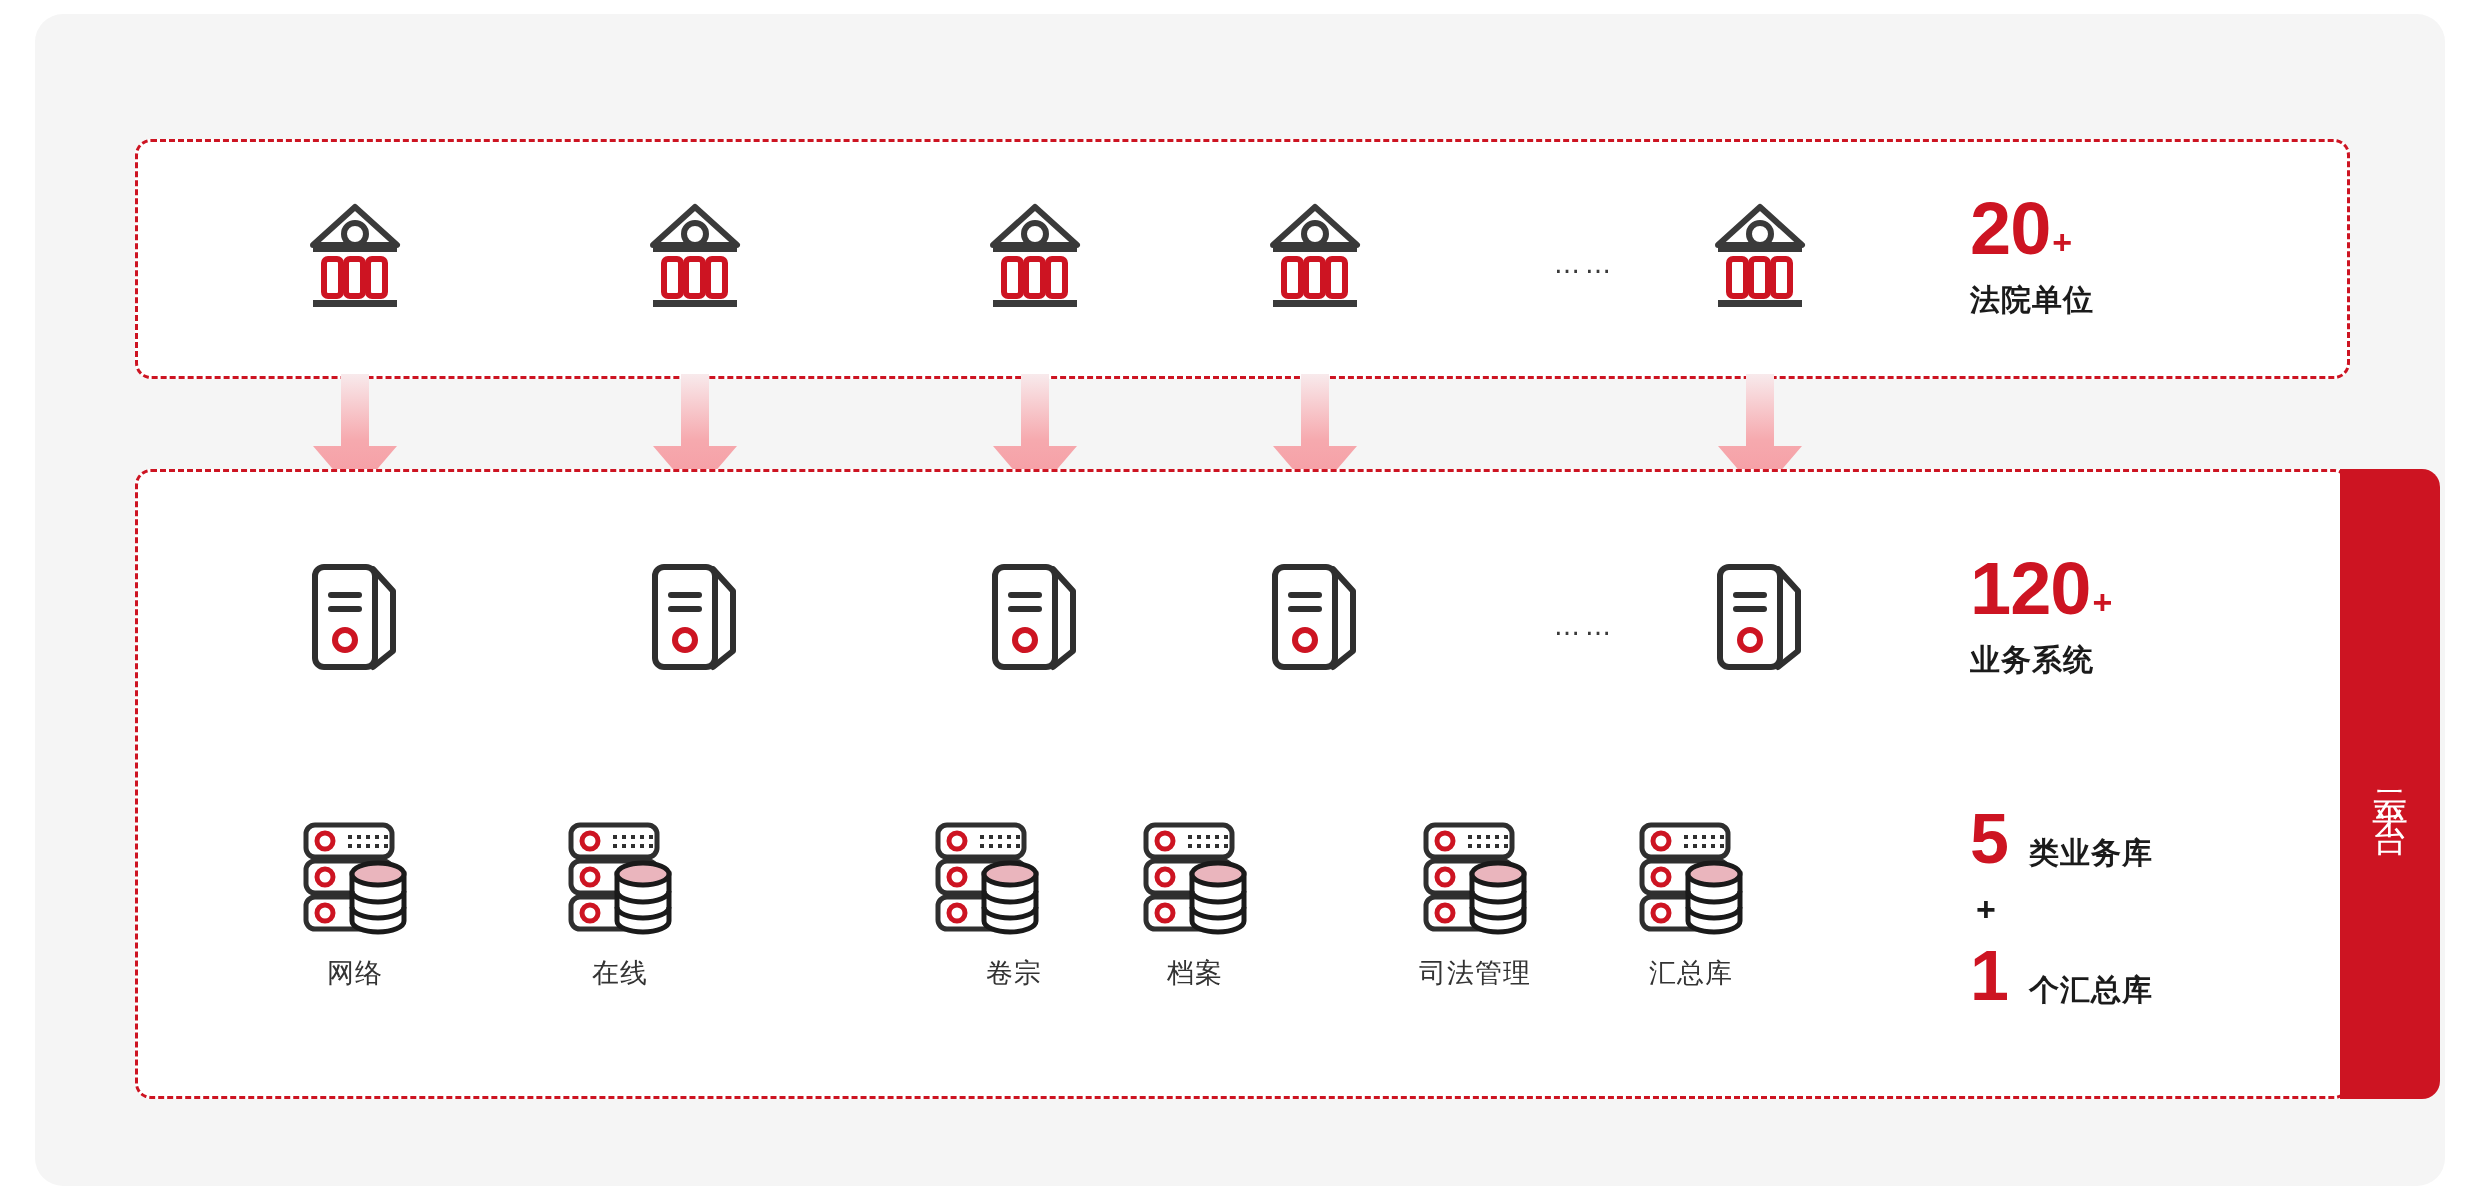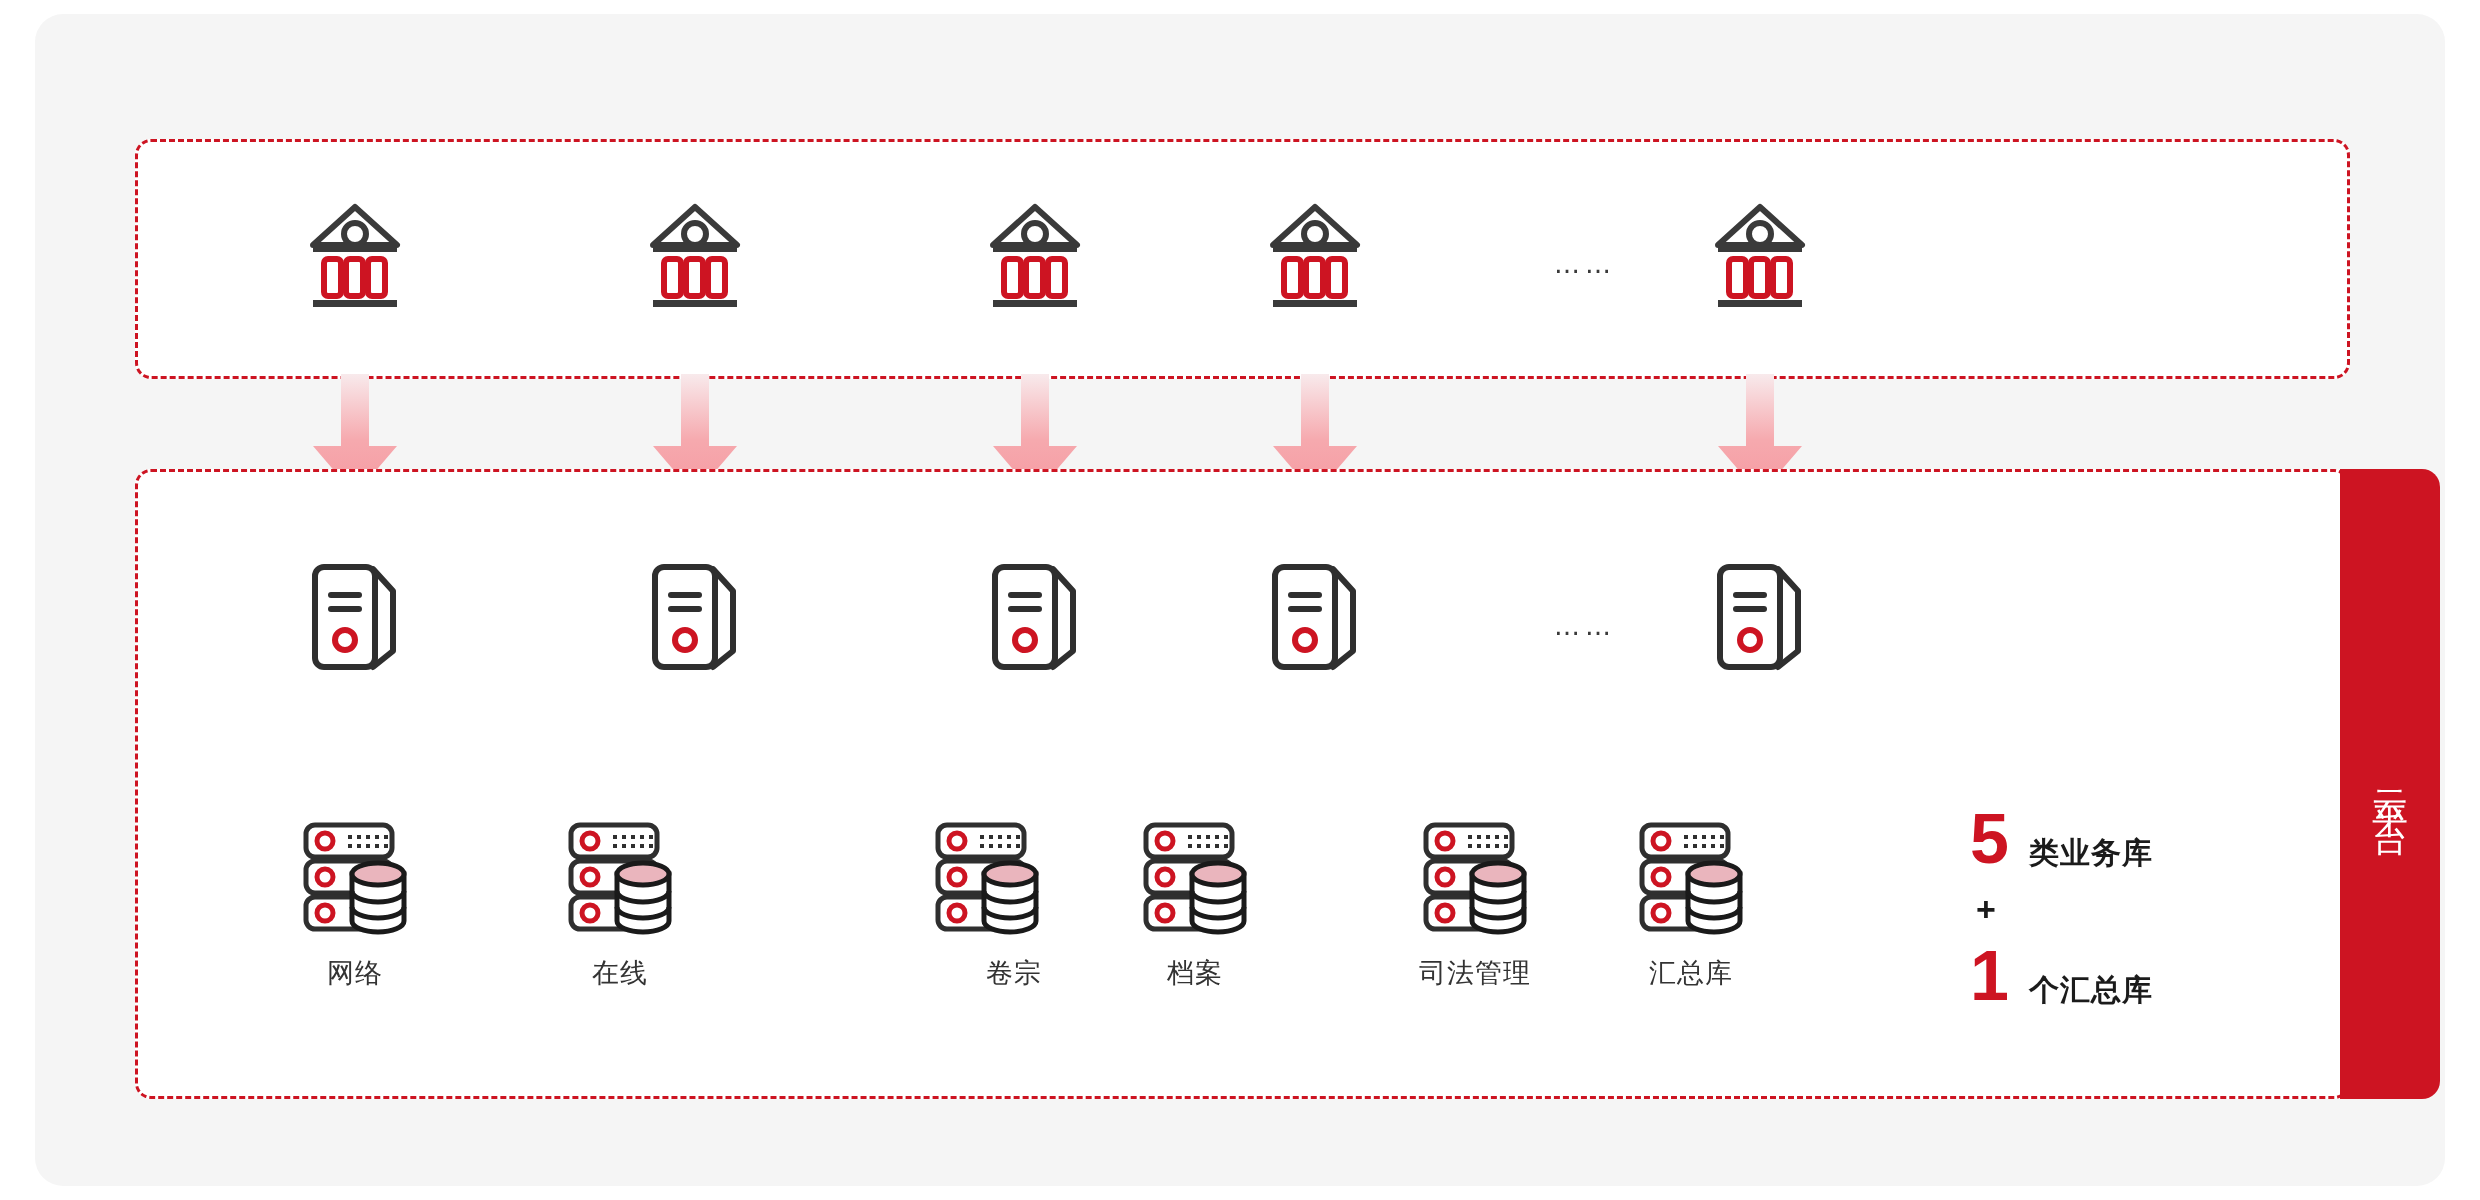--- a/index.html
+++ b/index.html
@@ -182,20 +182,24 @@
         <circle cx="50" cy="35" r="11" fill="none" stroke="#3a3a3a" stroke-width="6"></circle>
         <rect x="8" y="46" width="84" height="7" fill="#3a3a3a"></rect>
         <rect x="19" y="60" width="17" height="37" rx="4" fill="none" stroke="#cd1422" stroke-width="6"></rect>
         <rect x="41" y="60" width="17" height="37" rx="4" fill="none" stroke="#cd1422" stroke-width="6"></rect>
         <rect x="63" y="60" width="17" height="37" rx="4" fill="none" stroke="#cd1422" stroke-width="6"></rect>
         <rect x="8" y="101" width="84" height="7" fill="#3a3a3a"></rect>
       </svg>
     </div>
   </div>
 
+  <div class="stat" style="left:1935px;top:178px;">
+    <div><span class="big">20</span><span class="plus-sup">+</span></div>
+    <span class="sub">法院单位</span>
+  </div>
 
   <div class="row" id="row-arrows" style="top:360px;">
     <div class="arrow" style="left:220px;">
       <svg width="90" height="122" viewBox="0 0 90 122">
         <defs>
             <linearGradient id="ag1" x1="0" y1="0" x2="0" y2="1">
           <stop offset="0%" stop-color="#f8eaec"></stop>
               <stop offset="55%" stop-color="#f6a9ae"></stop>
               <stop offset="100%" stop-color="#f59aa1"></stop>
         </linearGradient>
@@ -272,20 +276,24 @@
       <svg width="96" height="115" viewBox="0 0 96 115">
         <path d="M66 10 L86 32 V92 L66 108 Z" fill="#ffffff" stroke="#2f2f2f" stroke-width="6" stroke-linejoin="round"></path>
         <rect x="8" y="8" width="60" height="100" rx="9" fill="#ffffff" stroke="#2f2f2f" stroke-width="6"></rect>
         <rect x="21" y="33" width="34" height="6" rx="3" fill="#2f2f2f"></rect>
         <rect x="21" y="47" width="34" height="6" rx="3" fill="#2f2f2f"></rect>
         <circle cx="38" cy="81" r="10" fill="none" stroke="#cd1422" stroke-width="6"></circle>
       </svg>
     </div>
   </div>
 
+  <div class="stat" style="left:1935px;top:538px;">
+    <div><span class="big">120</span><span class="plus-sup">+</span></div>
+    <span class="sub">业务系统</span>
+  </div>
 
   <div class="row" id="row-databases" style="top:805px;">
     <div class="cell" style="left:220px;">
       <svg width="110" height="118" viewBox="0 0 110 118">
         <rect x="6" y="6" width="86" height="32" rx="9" fill="#fff" stroke="#2f2f2f" stroke-width="5"></rect>
         <rect x="6" y="42" width="86" height="32" rx="9" fill="#fff" stroke="#2f2f2f" stroke-width="5"></rect>
         <rect x="6" y="78" width="86" height="32" rx="9" fill="#fff" stroke="#2f2f2f" stroke-width="5"></rect>
         <circle cx="25" cy="22" r="8" fill="none" stroke="#cd1422" stroke-width="5"></circle>
         <circle cx="25" cy="58" r="8" fill="none" stroke="#cd1422" stroke-width="5"></circle>
         <circle cx="25" cy="94" r="8" fill="none" stroke="#cd1422" stroke-width="5"></circle>

